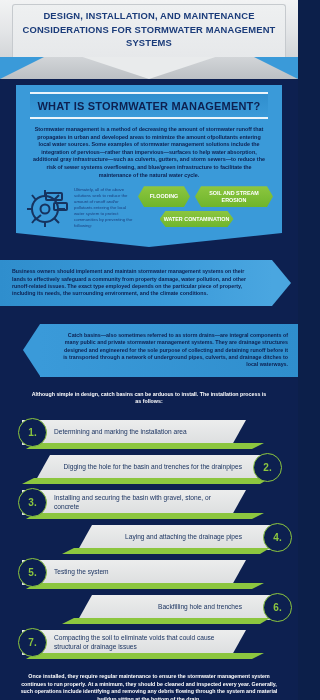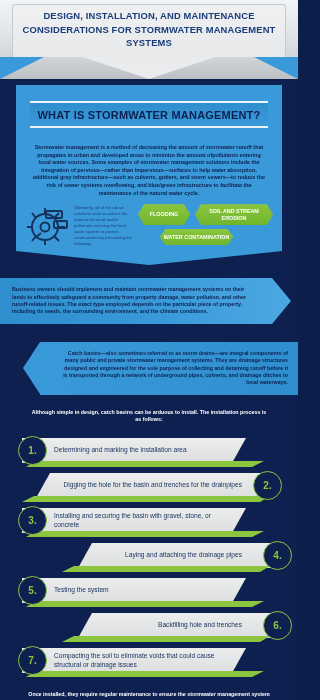--- a/index.html
+++ b/index.html
@@ -86,21 +86,21 @@
     background: #0d2050;
   }
   .sec1-body {
     position: relative;
     margin: 0 16px;
     background: linear-gradient(180deg,#3a9ad9 0%,#3a9ad9 72%,#3a9ad9 100%);
     padding: 7px 0 0 0;
   }
   .sec1-titlebar {
     position: relative;
-    margin: 9px 14px;
+    margin: 0 14px;
     background: linear-gradient(180deg,#2f8ecd 0%,#3a9ad9 100%);
     border-top: 2px solid #eaf4fb;
     border-bottom: 2px solid #eaf4fb;
     padding: 6px 0 5px 0;
     text-align: center;
   }
   .sec1-title {
     color: #0d2050;
     font-weight: bold;
     font-size: 11px;

